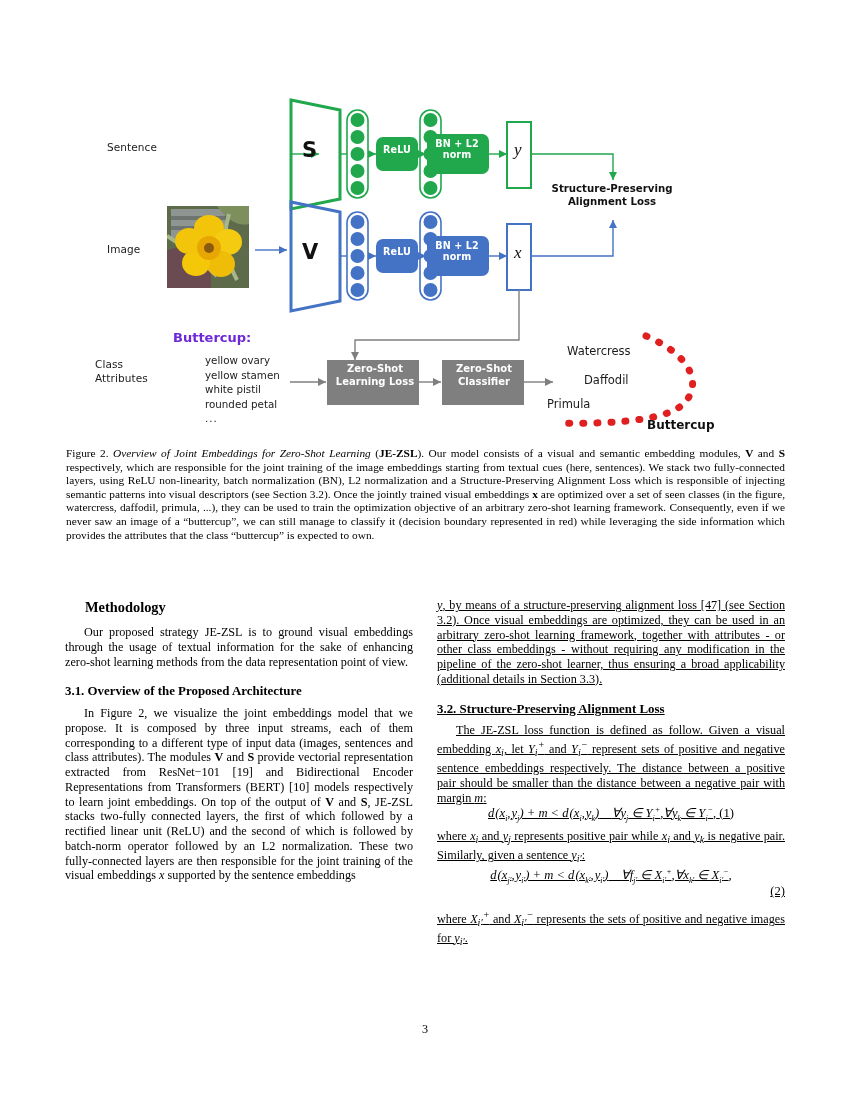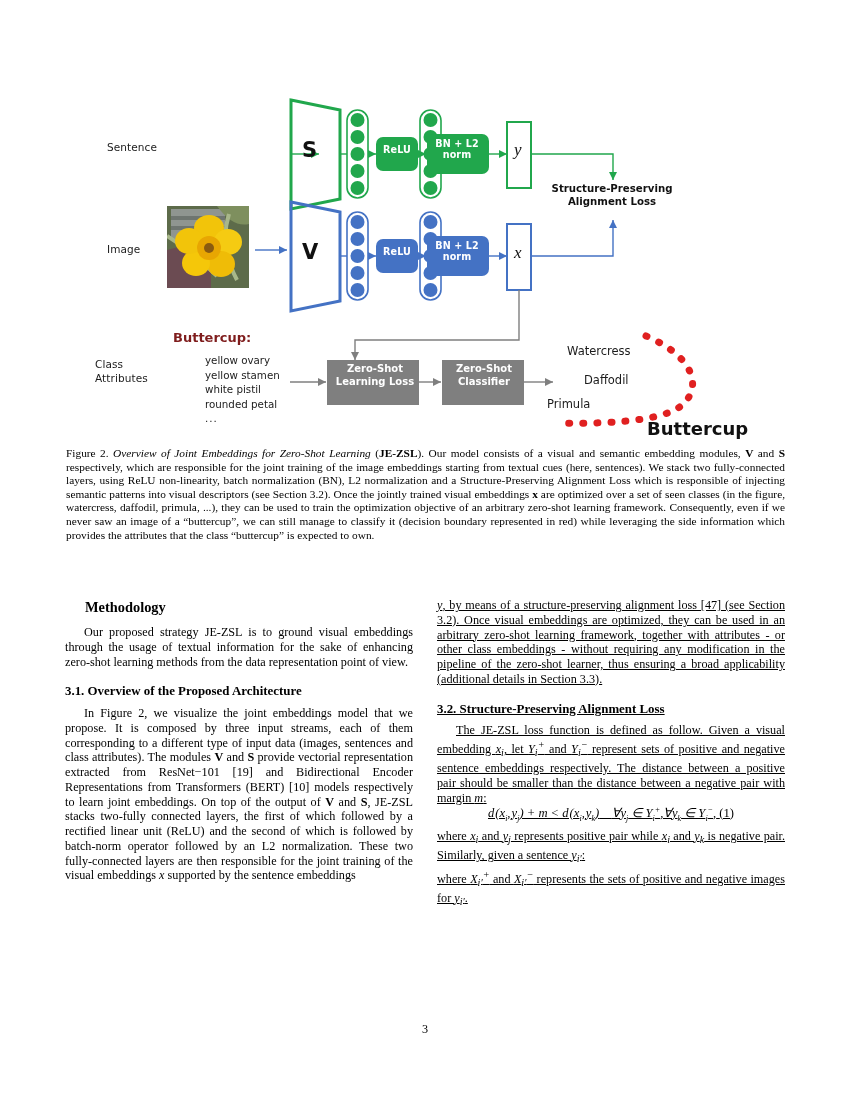--- a/index.html
+++ b/index.html
@@ -56,21 +56,21 @@
     font-style: italic;
   }
 
   .buttercup-title {
     position: absolute;
     left: 78px;
     top: 258px;
     font-family: "DejaVu Sans", sans-serif;
     font-weight: bold;
     font-size: 13px;
-    color: #7f1d1d;
+    color: #6d28d9;
   }
   .attr-list {
     position: absolute;
     left: 110px;
     top: 281px;
     font-family: "DejaVu Sans", sans-serif;
     font-size: 10.3px;
     line-height: 14.6px;
     color: #1b1b1b;
   }
@@ -151,21 +151,21 @@
     font-family: "DejaVu Sans", sans-serif;
     font-size: 11.5px;
     color: #1b1b1b;
   }
   .cn-watercress { left: 472px; top: 272px; }
   .cn-daffodil   { left: 489px; top: 301px; }
   .cn-primula    { left: 452px; top: 325px; }
   .cn-buttercup  {
     left: 552px; top: 346px;
     font-weight: bold;
-    font-size: 18px;
+    font-size: 12px;
     color: #111;
   }
 
   
   .caption {
     position: absolute;
     left: 66px;
     top: 447px;
     width: 719px;
     font-family: "Liberation Serif", serif;
@@ -446,18 +446,24 @@
 
     <div class="eq">
       <span class="nw">d (x<sub>i</sub>, y<sub>j</sub>) + m &lt; d (x<sub>i</sub>, y<sub>k</sub>)</span>
       &nbsp;&nbsp;
       <span class="nw">∀y<sub>j</sub> ∈ Y<sub>i</sub><sup>+</sup>,∀y<sub>k</sub> ∈ Y<sub>i</sub><sup>−</sup>,</span>
       <span class="tag">(1)</span>
     </div>
 
     <p class="body" style="text-indent:0"><span>where </span><span class="mi nw">x<sub>i</sub></span><span> and </span><span class="mi nw">y<sub>j</sub></span><span> represents positive pair while </span><span class="mi nw">x<sub>i</sub></span><span> and </span><span class="mi nw">y<sub>k</sub></span><span> is negative pair. Similarly, given a sentence </span><span class="mi nw">y<sub>i′</sub></span><span>:</span></p>
 
+    <div class="eq">
+      <span class="nw">d (x<sub>j′</sub>, y<sub>i′</sub>) + m &lt; d (x<sub>k′</sub>, y<sub>i′</sub>)</span>
+      &nbsp;&nbsp;
+      <span class="nw">∀f<sub>j′</sub> ∈ X<sub>i′</sub><sup>+</sup>,∀x<sub>k′</sub> ∈ X<sub>i′</sub><sup>−</sup>,</span>
+      <div class="eq-2-tag">(2)</div>
+    </div>
 
     <p class="body" style="text-indent:0"><span>where </span><span class="mi nw">X<sub>i′</sub><sup>+</sup></span><span> and </span><span class="mi nw">X<sub>i′</sub><sup>−</sup></span><span> represents the sets of positive and negative images for </span><span class="mi nw">y<sub>i′</sub></span><span>.</span></p>
   </div>
 
   <div class="page-num">3</div>
 </div>
 
 </body></html>

